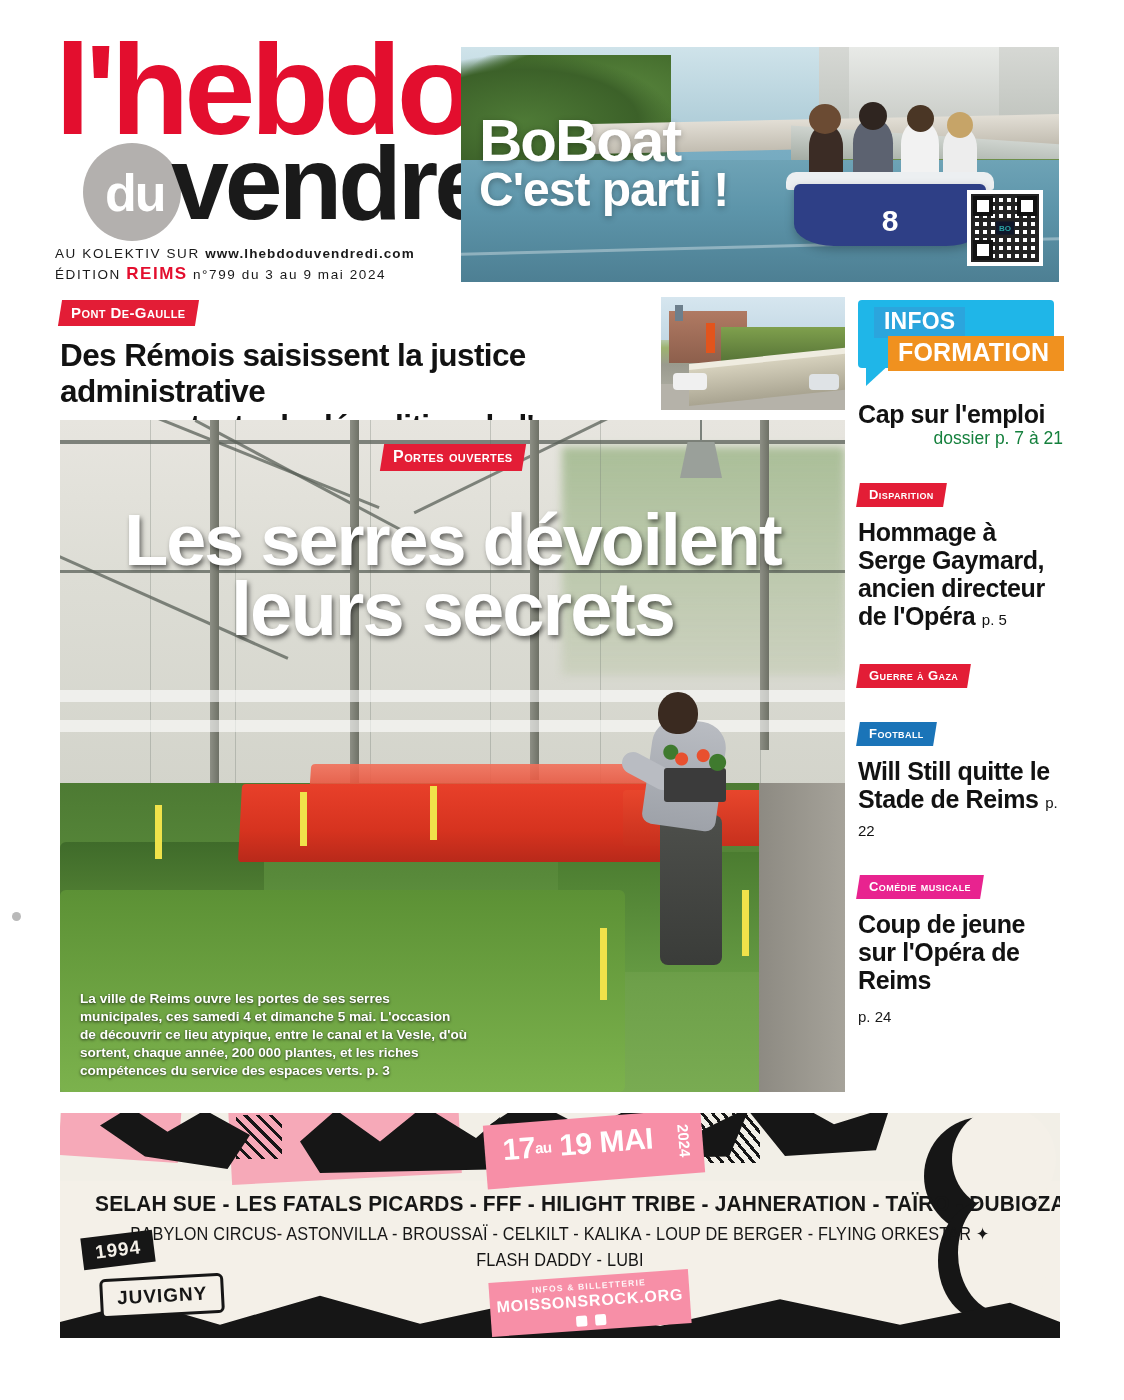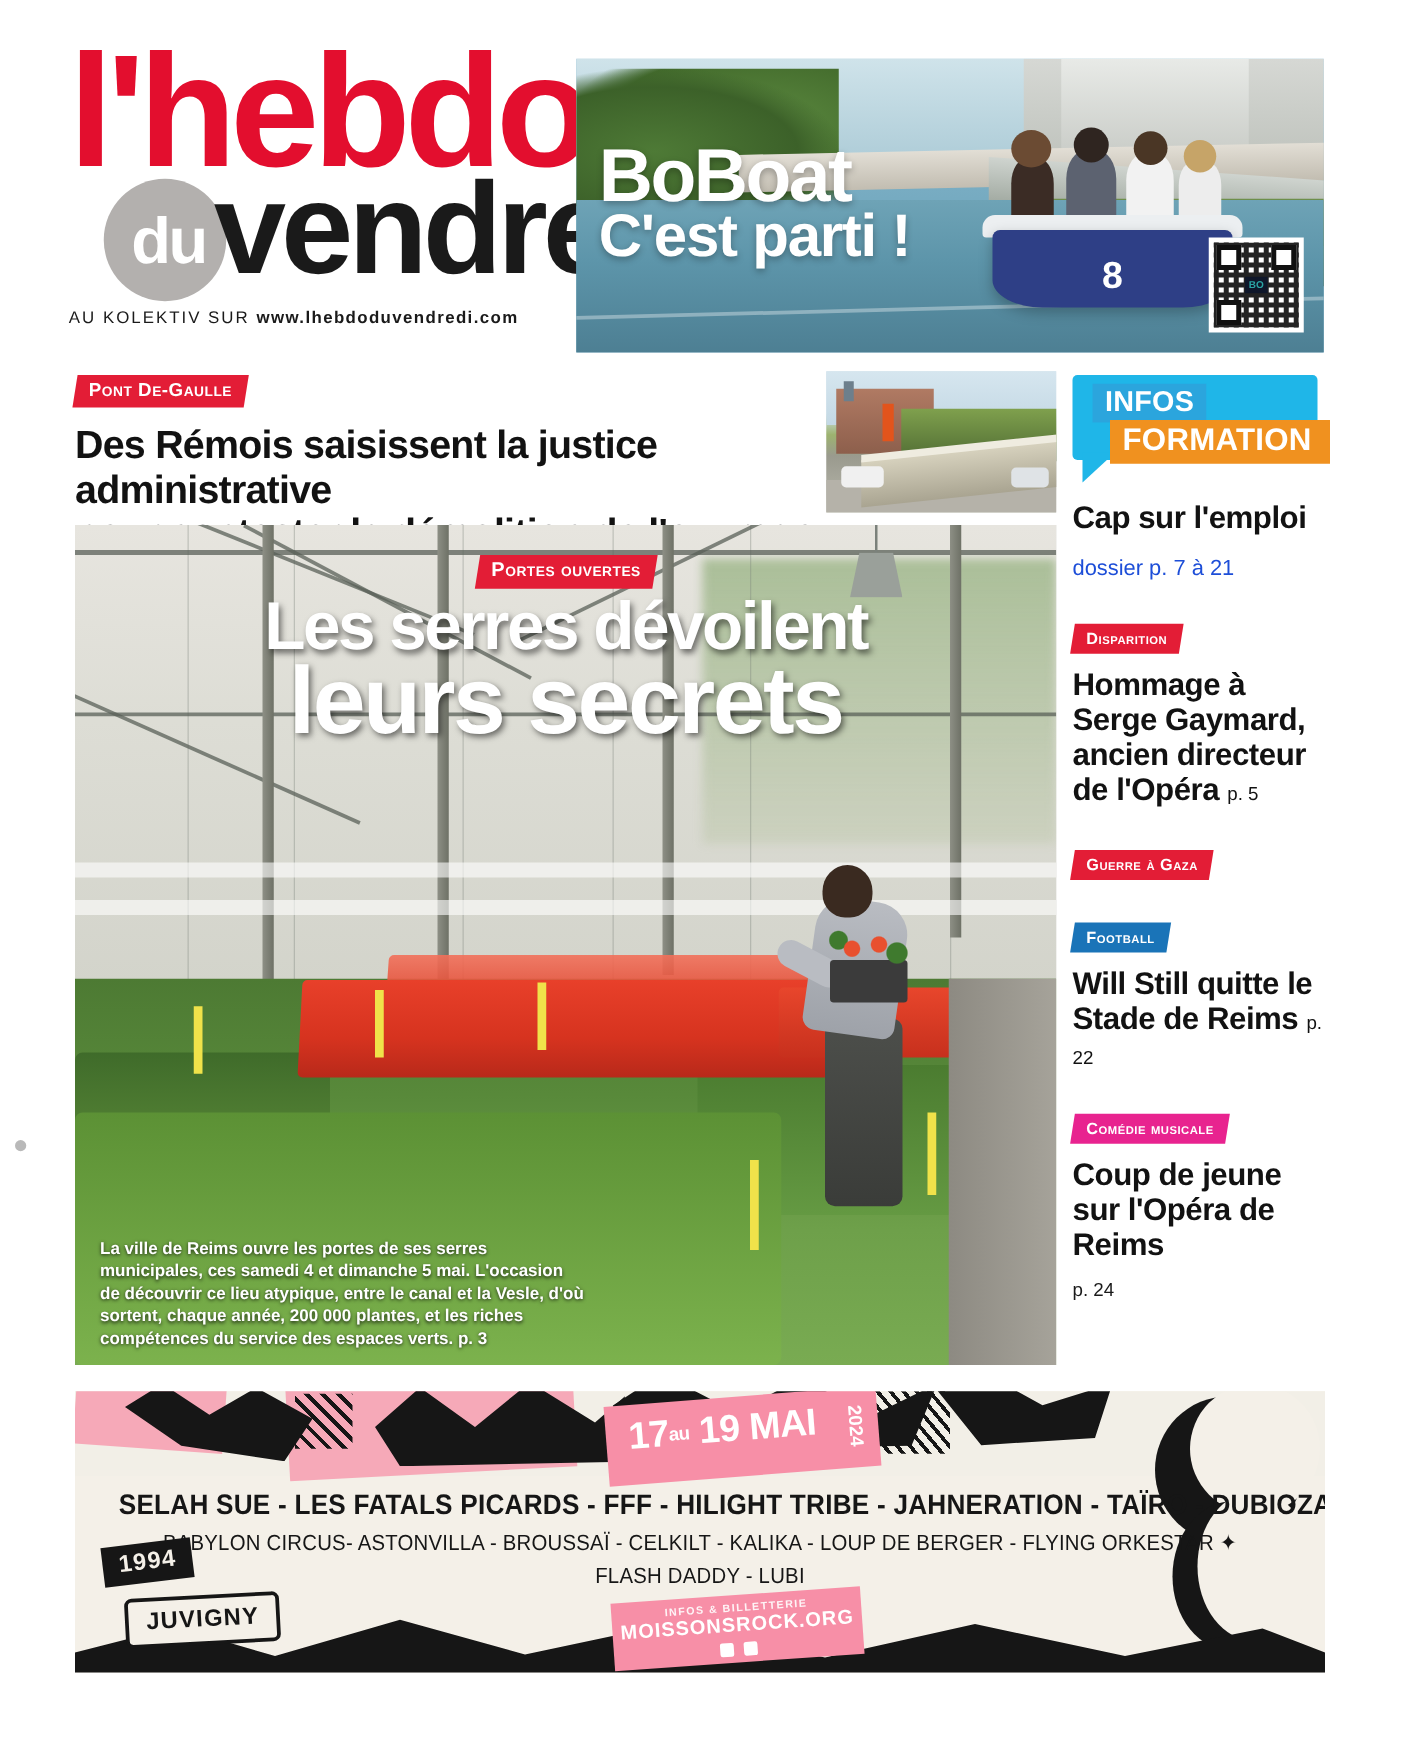--- a/index.html
+++ b/index.html
@@ -188,41 +188,41 @@
                  radial-gradient(circle at 15% 30%, #3f7a2e 0 7px, transparent 8px); }
   .mp-label { position:absolute; width:7px; height:54px; background:#f0e24a; }
 
   .mp-badge-wrap { position:absolute; left:0; right:0; top:24px; text-align:center; z-index:8; }
   .mp-headline {
     position:absolute; left:0; right:0; top:56px; z-index:8; text-align:center;
     color:#ffffff; font-weight:bold; line-height:0.94;
     letter-spacing:-2px;
     text-shadow: 2px 3px 5px rgba(0,0,0,.55);
   }
-  .mp-h1 { font-size: 54px; }
+  .mp-h1 { font-size: 72px; margin-top: 31px; }
   .mp-h2 { font-size: 76px; margin-top:-2px; }
   .mp-caption {
     position:absolute; left:20px; bottom:12px; width:388px; z-index:9;
     color:#ffffff; font-size:13.6px; font-weight:bold; line-height:1.33;
     text-shadow: 0 1px 3px rgba(0,0,0,.75);
   }
 
   
   #sidebar { position:absolute; left:858px; top:300px; width:205px; }
   .emploi-badge { position:relative; width:196px; height:86px; }
   .eb-bubble { position:absolute; left:0; top:0; width:196px; height:68px; background:#1fb6e8; border-radius:4px; }
   .eb-tail { position:absolute; left:8px; top:62px; width:0; height:0;
      border-left: 26px solid #1fb6e8; border-bottom: 24px solid transparent; }
   .eb-emploi { position:absolute; left:16px; top:7px; background:#2ba5dd; color:#ffffff;
      font-weight:bold; font-size:23px; padding:1px 10px 3px 10px; letter-spacing:.2px; }
   .eb-formation { position:absolute; left:30px; top:36px; right:-10px; background:#f0911f; color:#ffffff;
      font-weight:bold; font-size:25px; padding:2px 10px 4px 10px; letter-spacing:.2px; }
 
   .sb-title { font-size:25px; font-weight:bold; color:#121212; line-height:1.12; letter-spacing:-.4px; }
-  .sb-sub { font-size:17.5px; color:#1d4ed8; margin-top:16px; }
+  .sb-sub { font-size:17.5px; color:#15803d; margin-top:0;text-align:right; }
   .sb-title .pg { font-size:15px; font-weight:normal; letter-spacing:0; }
   .sb-block { margin-top:34px; }
   .sb-badge { font-size:13px; }
   .sb-block .sb-title { margin-top:11px; }
   .sb-pg-alone { font-size:15px; color:#1a1a1a; margin-top:14px; }
 
   
   #bottomad {
     position:absolute; left:60px; top:1113px; width:1000px; height:225px;
     overflow:hidden; background:#f4f0e8;
@@ -292,20 +292,25 @@
 <div id="masthead">
   <div class="logo-line1">l'hebdo</div>
   <div class="logo-line2wrap">
     <div class="du-circle"></div>
     <div class="du-text">du</div>
     <div class="vendredi">vendredi</div>
   </div>
   <div class="masthead-sub">
     <span>AU KOLEKTIV SUR</span>
     <span class="site">www.lhebdoduvendredi.com</span>
+  </div>
+  <div class="masthead-sub2">
+    <span>ÉDITION</span>
+    <span class="reims">REIMS</span>
+    <span>n°799 du 3 au 9 mai 2024</span>
   </div>
 </div>
 
 <div id="topad">
   <div class="ad-sky"></div>
   <div class="ad-trees-l"></div>
   <div class="ad-trees-r"></div>
   <div class="ad-bldg"></div>
   <div class="ad-bridge"></div>
   <div class="ad-bridge2"></div>

